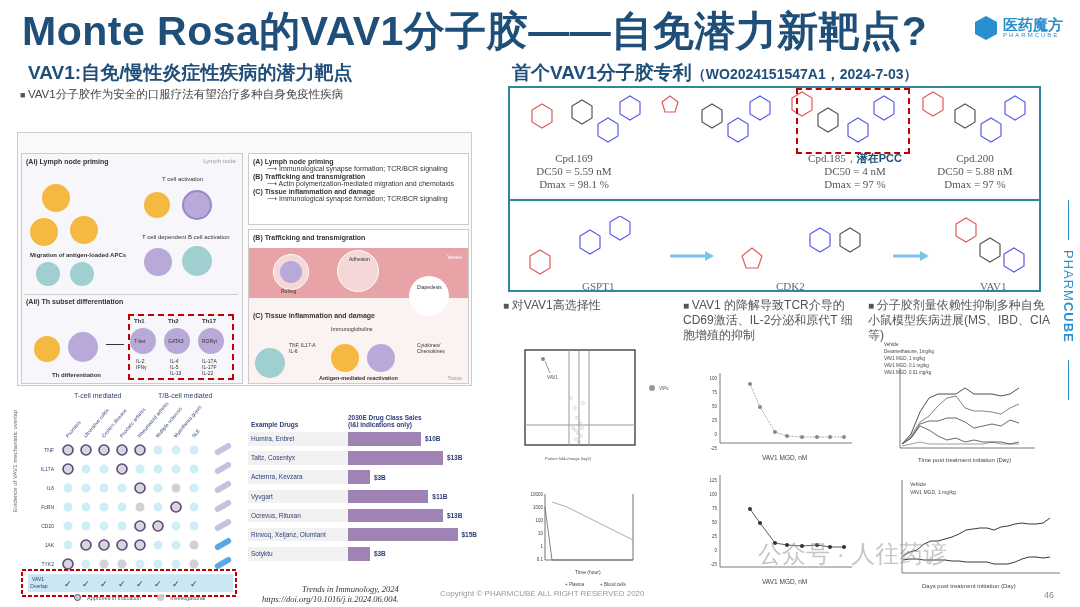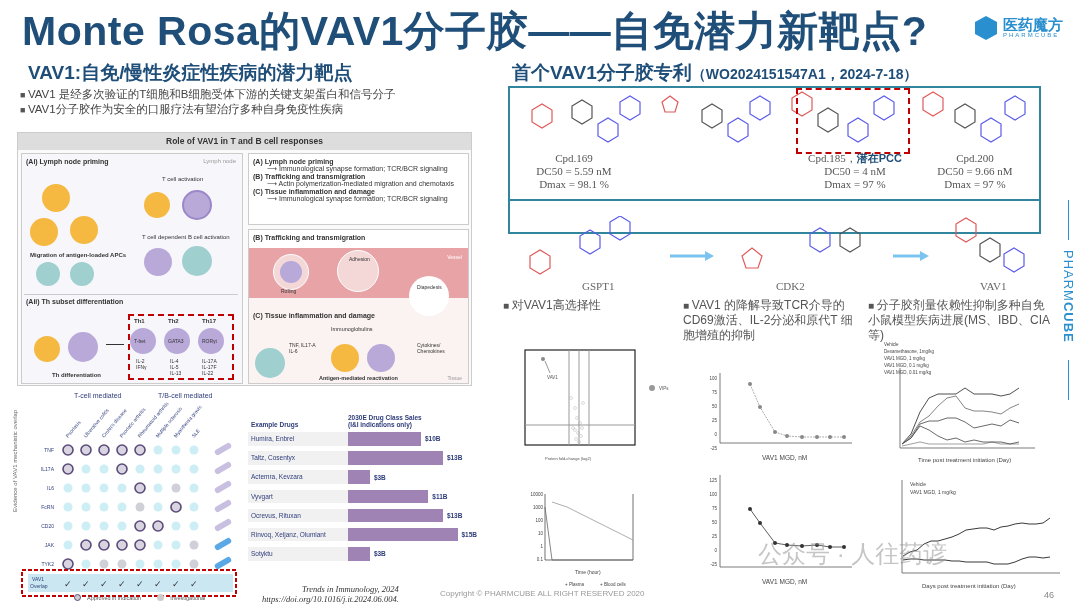--- a/index.html
+++ b/index.html
@@ -22,21 +22,21 @@
 .cell{position:absolute;border-radius:50%}
 .redbox{position:absolute;border:2px dashed #c00000}
 .matrix{left:18px;top:392px;width:225px;height:212px;font-size:6px;color:#2e3d7a}
 .bars{left:248px;top:412px;width:232px;font-size:6.5px;color:#2e3d7a}
 .bar-row{display:flex;align-items:center;height:13.5px;margin-bottom:5.7px}
 .bar-row .lbl{width:100px;background:#f1f1f1;height:100%;padding-left:3px;line-height:13.5px}
 .bar-row .bar{background:#a083b5;height:100%}
 .bar-row .val{margin-left:4px;font-weight:bold}
 .cite{left:262px;top:584px;font-family:"Liberation Serif",serif;font-style:italic;font-size:8.5px;color:#333;text-align:right;line-height:10px}
 .copy{left:440px;top:589px;font-size:8px;color:#999}
-.patent{left:508px;top:86px;width:533px;height:148px;border:2px solid #31859c}
+.patent{left:508px;top:86px;width:533px;height:206px;border:2px solid #31859c}
 .cpd{position:absolute;top:64px;width:120px;text-align:center;font-family:"Liberation Serif",serif;font-size:11px;color:#555;line-height:13px}
 .patent .divider{position:absolute;left:0;right:0;top:111px;border-top:2px solid #31859c}
 .patent .note{position:absolute;left:0;right:0;top:113px;text-align:center;font-size:11px;font-weight:bold;color:#1f4e79}
 .lab3{position:absolute;top:163px;font-family:"Liberation Serif",serif;font-size:11px;color:#666}
 .col-text{font-size:12px;color:#555;line-height:15px}
 .col-text div::before{content:"■ ";font-size:10px}
 .side{left:1060px;top:200px;width:16px;height:200px}
 .side .line{width:1px;background:#2a8fce;height:40px;margin:0 auto}
 .side .txt{writing-mode:vertical-rl;font-size:13px;color:#2a8fce;letter-spacing:1px;margin:10px auto;height:100px}
 .pagenum{left:1044px;top:590px;font-size:9px;color:#888}
@@ -50,26 +50,24 @@
 <div class="abs logo">
   <div class="cube"></div>
   <div>
       <div class="cn">医药魔方</div>
       <div class="en">PHARMCUBE</div>
     </div>
 </div>
 
 <div class="abs h2" style="left:28px;top:60px">VAV1:自免/慢性炎症性疾病的潜力靶点</div>
 <div class="abs bullets">
-  <div>VAV1 是经多次验证的T细胞和B细胞受体下游的关键支架蛋白和信号分子</div>
   <div>VAV1分子胶作为安全的口服疗法有望治疗多种自身免疫性疾病</div>
 </div>
 
 <div class="abs fig1">
-  <div class="head">Role of VAV1 in T and B cell responses</div>
   <div class="panel" style="left:3px;top:20px;width:222px;height:231px;background:#f7f7fb">
     <b>(Ai) Lymph node priming</b>
     <div class="abs" style="right:6px;top:4px;color:#999;font-size:6px">Lymph node</div>
     <div class="abs" style="left:140px;top:22px;font-size:6px">T cell activation</div>
     <div class="cell" style="left:122px;top:38px;width:26px;height:26px;background:#f5b942"></div>
     <div class="cell" style="left:160px;top:36px;width:30px;height:30px;background:#b8a9d9;border:2px solid #9a88c8"></div>
     <div class="abs" style="left:120px;top:80px;font-size:6px">T cell dependent B cell activation</div>
     <div class="cell" style="left:122px;top:94px;width:28px;height:28px;background:#b8a9d9"></div>
     <div class="cell" style="left:160px;top:92px;width:30px;height:30px;background:#9fcfcf"></div>
     <div class="cell" style="left:20px;top:30px;width:28px;height:28px;background:#f5b942"></div>
@@ -291,21 +289,21 @@
       </div>
     </div>
 </div>
 
 <div class="abs cite">
     <div>Trends in Immunology, 2024</div>
     <div>https://doi.org/10.1016/j.it.2024.06.004.</div>
   </div>
 <div class="abs copy">Copyright © PHARMCUBE ALL RIGHT RESERVED 2020</div>
 
-<div class="abs h2" style="left:512px;top:60px"><span>首个VAV1分子胶专利</span><small>（WO2024151547A1，2024-7-18）</small></div>
+<div class="abs h2" style="left:512px;top:60px"><span>首个VAV1分子胶专利</span><small>（WO2024151547A1，2024-7-03）</small></div>
 
 <div class="abs patent">
   <svg class="abs" style="left:0;top:0" width="530" height="64">
     <g fill="none" stroke-width="1.2">
       <g transform="translate(10,0)">
           <polygon points="12,22 22,16 32,22 32,34 22,40 12,34" stroke="#e05a5a"></polygon>
           <polygon points="52,18 62,12 72,18 72,30 62,36 52,30" stroke="#555"></polygon>
           <polygon points="78,36 88,30 98,36 98,48 88,54 78,48" stroke="#5b5bea"></polygon>
           <polygon points="100,14 110,8 120,14 120,26 110,32 100,26" stroke="#5b5bea"></polygon>
         </g>
@@ -335,21 +333,21 @@
       <div>DC50 = 5.59 nM</div>
       <div>Dmax = 98.1 %</div>
     </div>
   <div class="cpd" style="left:275px;width:140px">
       <div><span>Cpd.185，</span><b style="color:#1f4e79;font-family:'Liberation Sans',sans-serif">潜在PCC</b></div>
       <div>DC50 = 4 nM</div>
       <div>Dmax = 97 %</div>
     </div>
   <div class="cpd" style="left:405px">
       <div>Cpd.200</div>
-      <div>DC50 = 9.66 nM</div>
+      <div>DC50 = 5.88 nM</div>
       <div>Dmax = 97 %</div>
     </div>
   <div class="divider"></div>
   <svg class="abs" style="left:0;top:128px" width="530" height="76">
     <g fill="none" stroke-width="1.2">
       <polygon points="20,40 30,34 40,40 40,52 30,58 20,52" stroke="#e05a5a"></polygon>
       <polygon points="70,20 80,14 90,20 90,32 80,38 70,32" stroke="#5b5bea"></polygon>
       <polygon points="100,6 110,0 120,6 120,18 110,24 100,18" stroke="#5b5bea"></polygon>
       <polygon points="232,40 242,32 252,40 248,52 236,52" stroke="#e05a5a"></polygon>
       <polygon points="300,18 310,12 320,18 320,30 310,36 300,30" stroke="#5b5bea"></polygon>

